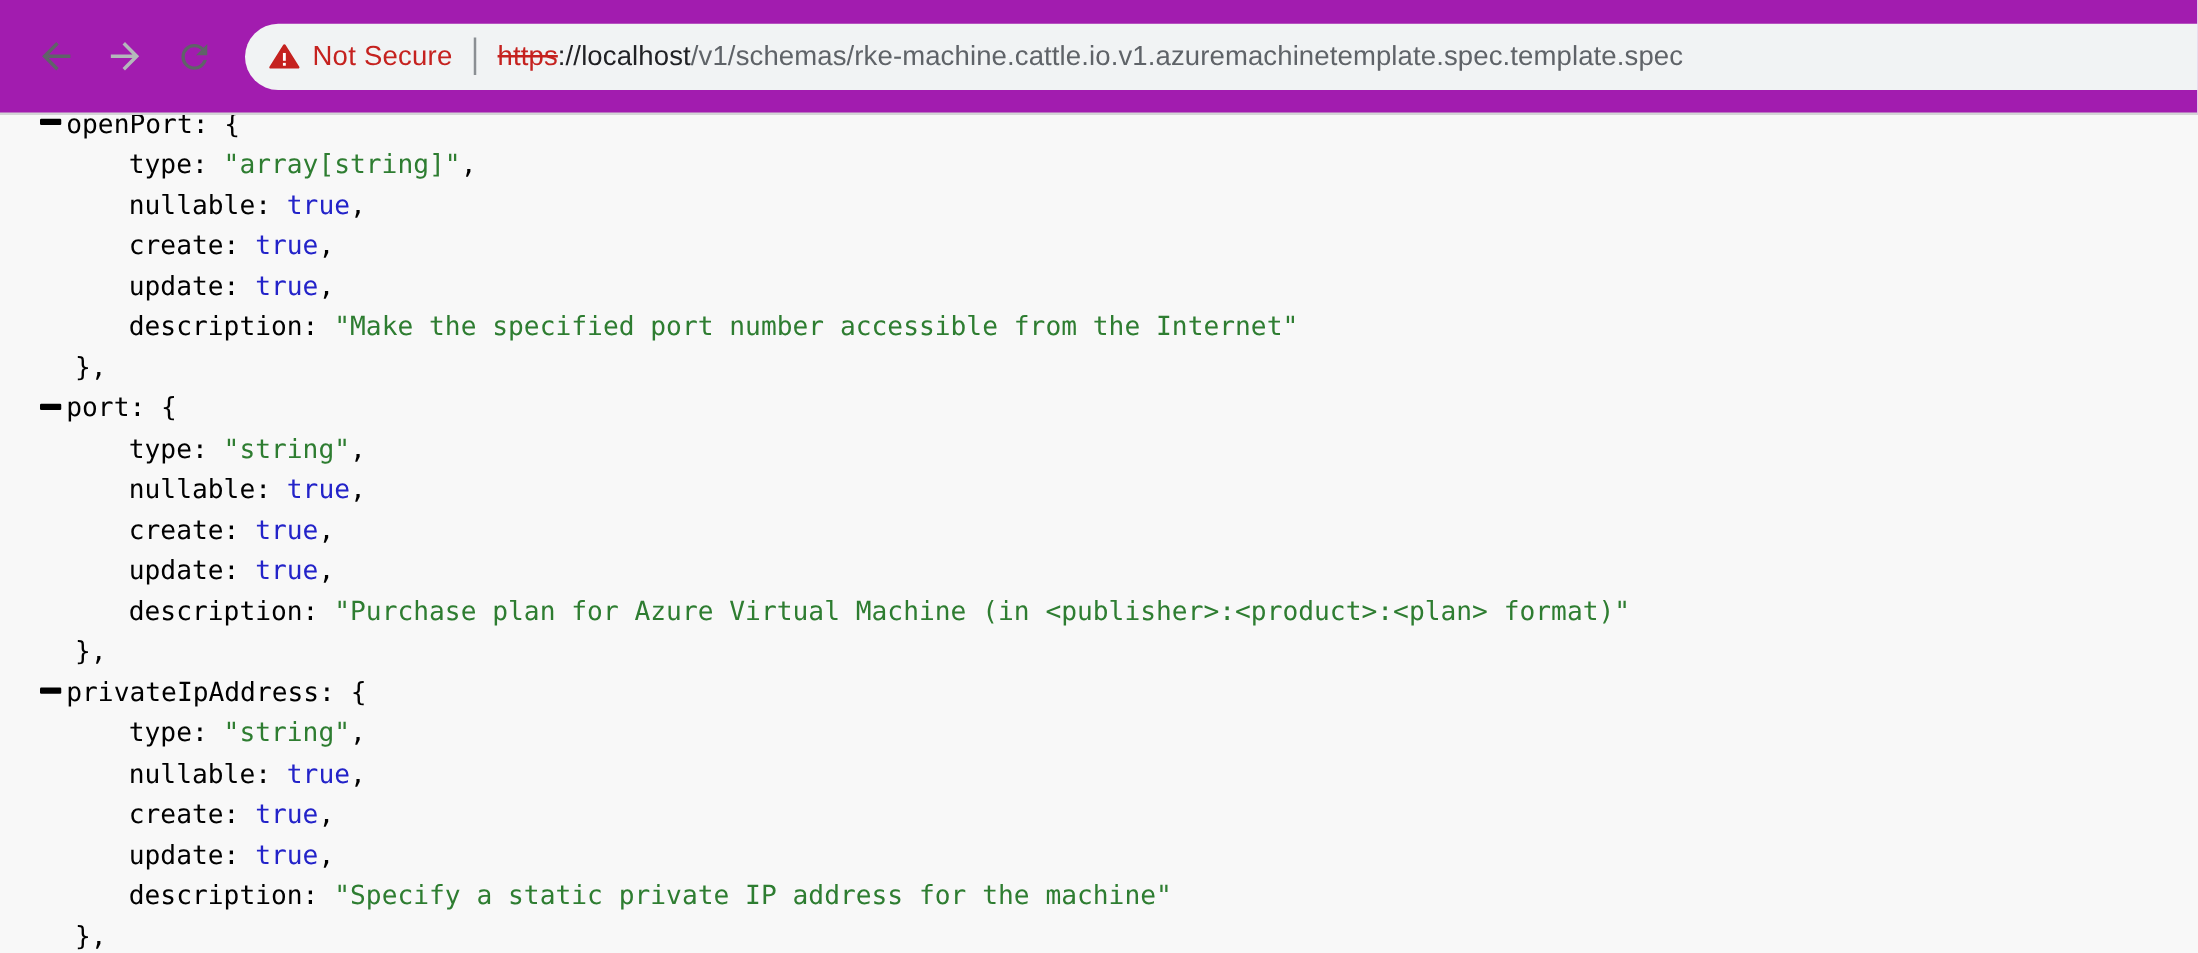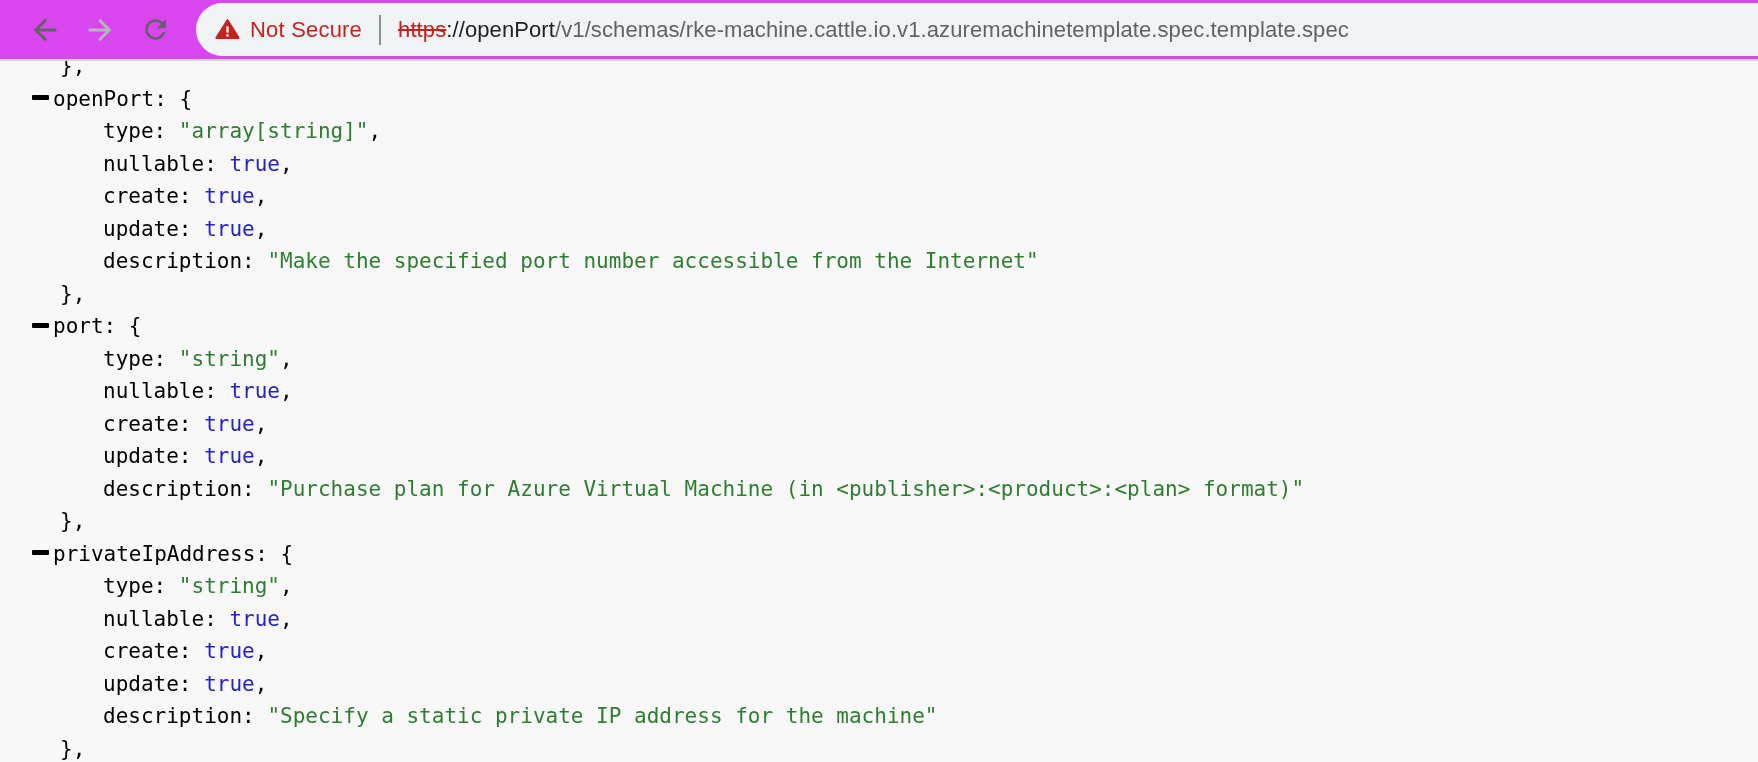--- a/index.html
+++ b/index.html
@@ -4,22 +4,22 @@
 <style>
   html,body{margin:0;padding:0;}
   body{
     width:1758px;height:762px;overflow:hidden;position:relative;
     background:#f7f8f8;
     font-family:"Liberation Sans", sans-serif;
   }
 
   
   .toolbar{
-    position:absolute;top:0;left:0;right:0;height:61px;
-    background:#d946ef;border-bottom:2px solid #d4d5d6;
+    position:absolute;top:0;left:0;right:0;height:92px;
+    background:#a21caf;border-bottom:2px solid #d4d5d6;
     display:flex;align-items:center;padding-left:28px;box-sizing:border-box;
     z-index:5;
   }
   .nav-btn{
     width:34px;height:34px;flex:0 0 auto;display:flex;align-items:center;justify-content:center;
     margin-right:21px;background:transparent;border:none;padding:0;cursor:pointer;
   }
   .omnibox{
     flex:1 1 auto;height:53px;margin-left:3px;margin-right:-34px;
     background:#f1f3f4;border-radius:26.5px;
@@ -118,15 +118,15 @@
   <div class="omnibox">
     <span class="warn-icon" style="display:flex;">
       <svg width="25" height="25" viewBox="0 0 24 24">
         <path d="M1.4 21h21.2c.77 0 1.25-.83.86-1.5L12.86 2.75a1 1 0 0 0-1.72 0L.54 19.5c-.39.67.09 1.5.86 1.5z" fill="#c5221f"></path>
         <rect x="10.9" y="9" width="2.2" height="6" fill="#ffffff"></rect>
         <rect x="10.9" y="16.6" width="2.2" height="2.2" fill="#ffffff"></rect>
       </svg>
     </span>
     <span class="sec-label">Not Secure</span>
     <span class="omni-divider"></span>
-    <span class="url"><span class="scheme">https</span><span class="host">://openPort</span><span class="path">/v1/schemas/rke-machine.cattle.io.v1.azuremachinetemplate.spec.template.spec</span></span>
+    <span class="url"><span class="scheme">https</span><span class="host">://localhost</span><span class="path">/v1/schemas/rke-machine.cattle.io.v1.azuremachinetemplate.spec.template.spec</span></span>
   </div>
 </div>
 
 </body></html>

